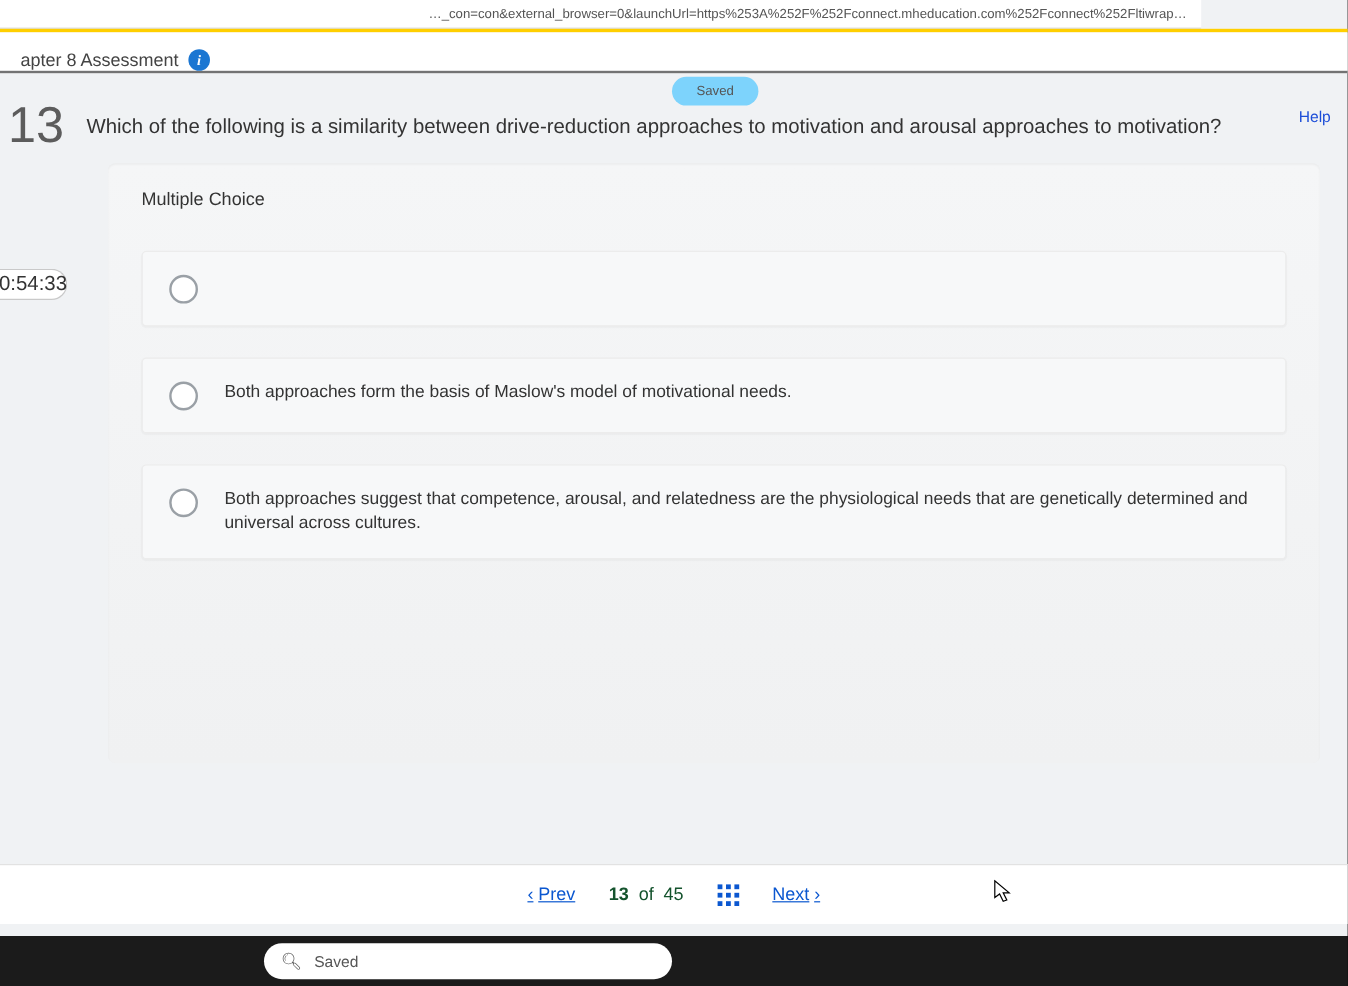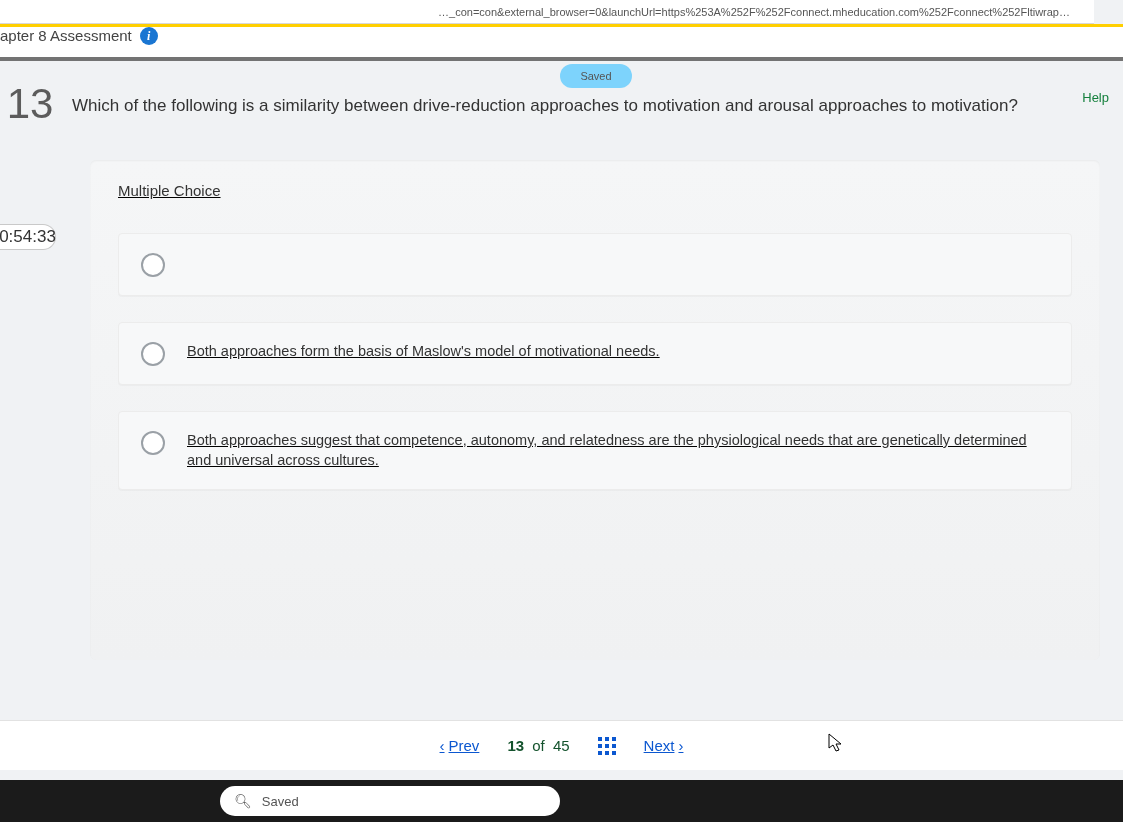--- a/index.html
+++ b/index.html
@@ -6,60 +6,59 @@
   html, body { width: 1123px; height: 822px; font-family: Arial, Helvetica, sans-serif; background:#000; overflow:hidden; }
   .screen {
     position:absolute; left:0; top:0; width:1123px; height:822px;
     background:#000;
   }
   .browser-frame {
     position:absolute; left:0; top:0; width:1123px; height:780px;
     background:#f0f2f4;
   }
   .url-bar {
-    position:absolute; left:0; top:0; width:1094px; height:24px;
+    position:absolute; left:0; top:0; width:1001px; height:24px;
     background:#fff; border-bottom:1px solid #d8d8d8;
     font-size:11px; color:#555; line-height:24px; text-align:right;
-    padding:0 24px; white-space:nowrap; overflow:hidden;
+    padding:0 12px; white-space:nowrap; overflow:hidden;
   }
   .accent-line { position:absolute; left:0; top:24px; width:1123px; height:3px; background:#ffcf00; }
   .header-row {
     position:absolute; left:0; top:27px; width:1123px; height:34px;
-    background:#fff; border-bottom:4px solid #737373;
-    display:flex; align-items:flex-start; padding:0 0;
+    background:#fff; border-bottom:2px solid #737373;
+    display:flex; align-items:flex-end; padding:0 17px;
     font-size:15px; color:#444;
   }
   .info-icon {
     width:18px; height:18px; border-radius:50%; background:#1a76d2;
     color:#fff; font-size:12px; font-weight:bold; display:inline-flex;
     align-items:center; justify-content:center; margin-left:8px;
     font-family: Georgia, serif; font-style:italic;
   }
   .saved-pill {
     position:absolute; left:560px; top:64px; width:72px; height:24px;
     background:#7dd3fc; border-radius:12px; font-size:11px; color:#555;
     display:flex; align-items:center; justify-content:center;
   }
   .help-link {
-    position:absolute; right:14px; top:90px; font-size:13px; color:#15803d;
+    position:absolute; right:14px; top:90px; font-size:13px; color:#1d4ed8;
   }
   .qnum {
     position:absolute; left:0; top:80px; width:60px;
     font-size:42px; color:#5c5c5c; text-align:center; font-weight:300;
   }
   .question-text {
     position:absolute; left:72px; top:96px; width:1030px;
     font-size:17px; color:#333; font-weight:400;
   }
   .card {
-    position:absolute; left:90px; top:160px; width:1010px; height:500px;
+    position:absolute; left:90px; top:136px; width:1010px; height:500px;
     background:linear-gradient(#f5f6f7,#f0f1f2);
     border-radius:6px; padding:22px 28px;
     box-shadow:0 1px 2px rgba(0,0,0,0.05) inset;
-    text-decoration:underline;
   }
   .mc-label { font-size:15px; color:#333; margin-bottom:34px; }
   .timer-chip {
     position:absolute; left:0; top:224px; width:56px; height:26px;
     background:#fff; border:1px solid #c9c9c9; border-left:none;
     border-radius:0 14px 14px 0; font-size:17px; color:#333;
     display:flex; align-items:center; justify-content:center;
   }
   .choice {
     display:flex; align-items:flex-start; gap:22px;
@@ -131,21 +130,21 @@
 
       <div class="choice">
         <div class="radio"></div>
       </div>
       <div class="choice">
         <div class="radio"></div>
         <div class="choice-text">Both approaches form the basis of Maslow's model of motivational needs.</div>
       </div>
       <div class="choice">
         <div class="radio"></div>
-        <div class="choice-text">Both approaches suggest that competence, autonomy, and relatedness are the physiological needs that are genetically determined and universal across cultures.</div>
+        <div class="choice-text">Both approaches suggest that competence, arousal, and relatedness are the physiological needs that are genetically determined and universal across cultures.</div>
       </div>
     </div>
 
     <div class="footer-nav">
       <span class="nav-link">
         <span>‹</span>
         <span>Prev</span>
       </span>
       <span class="nav-pos">
         <b>13</b>

